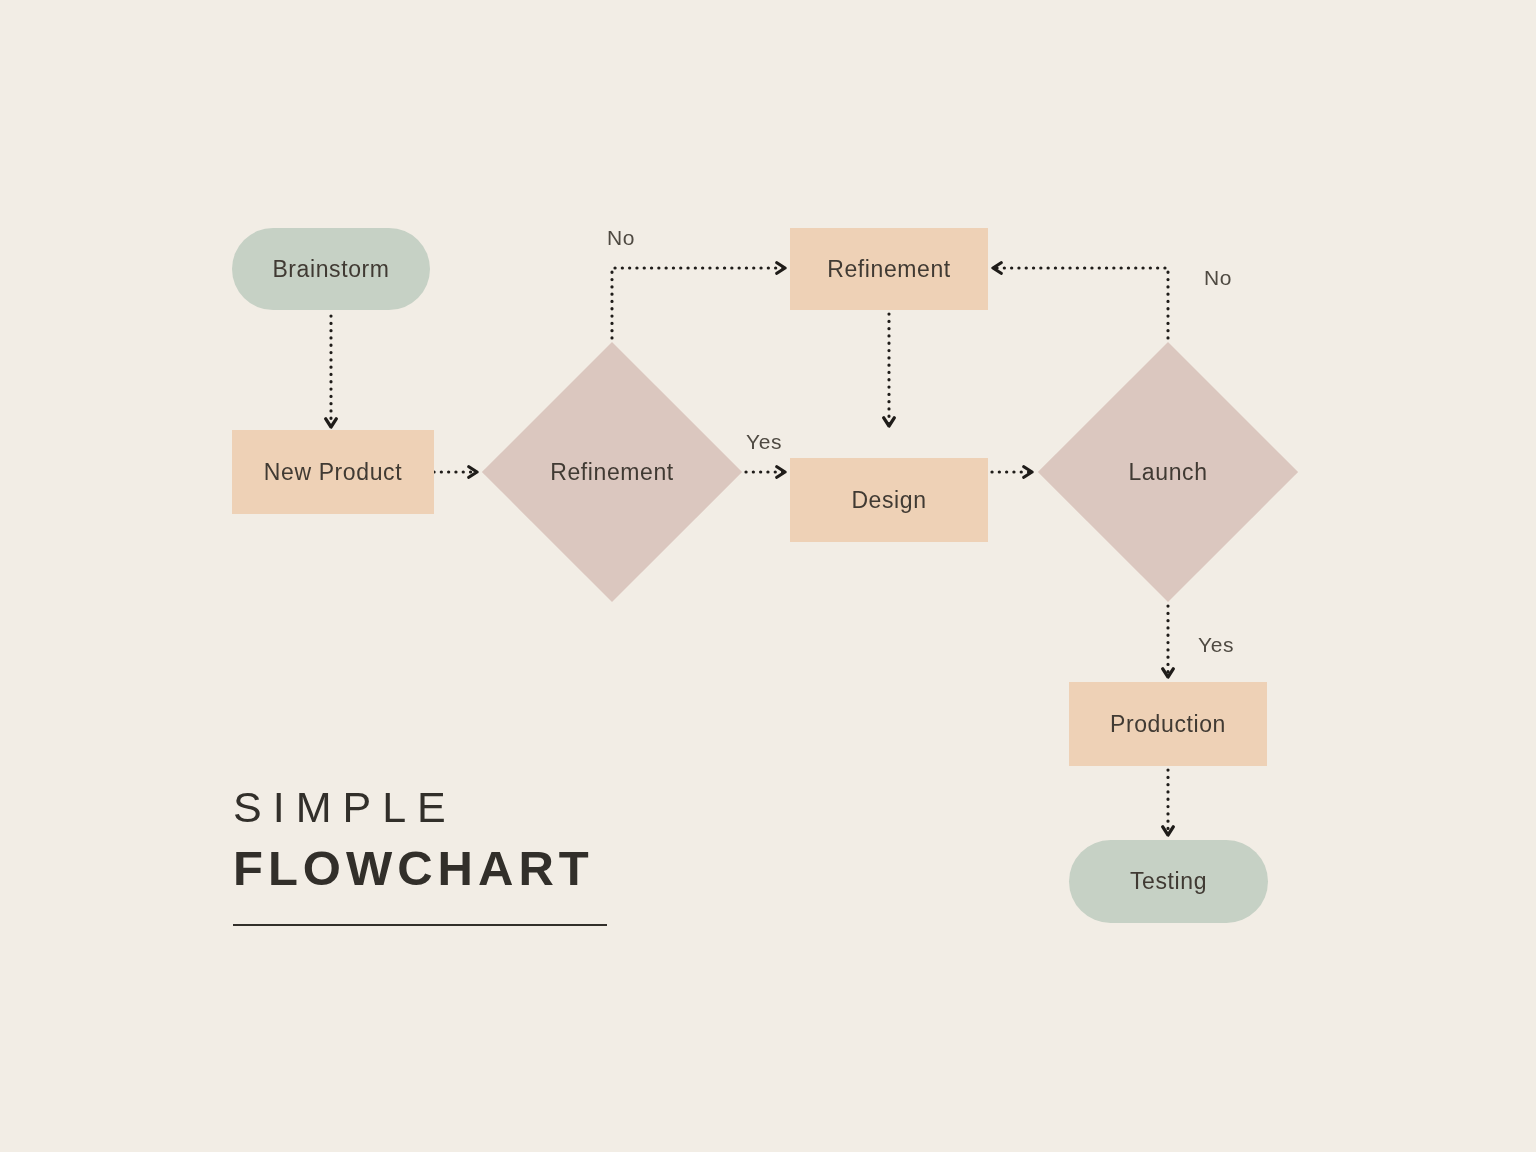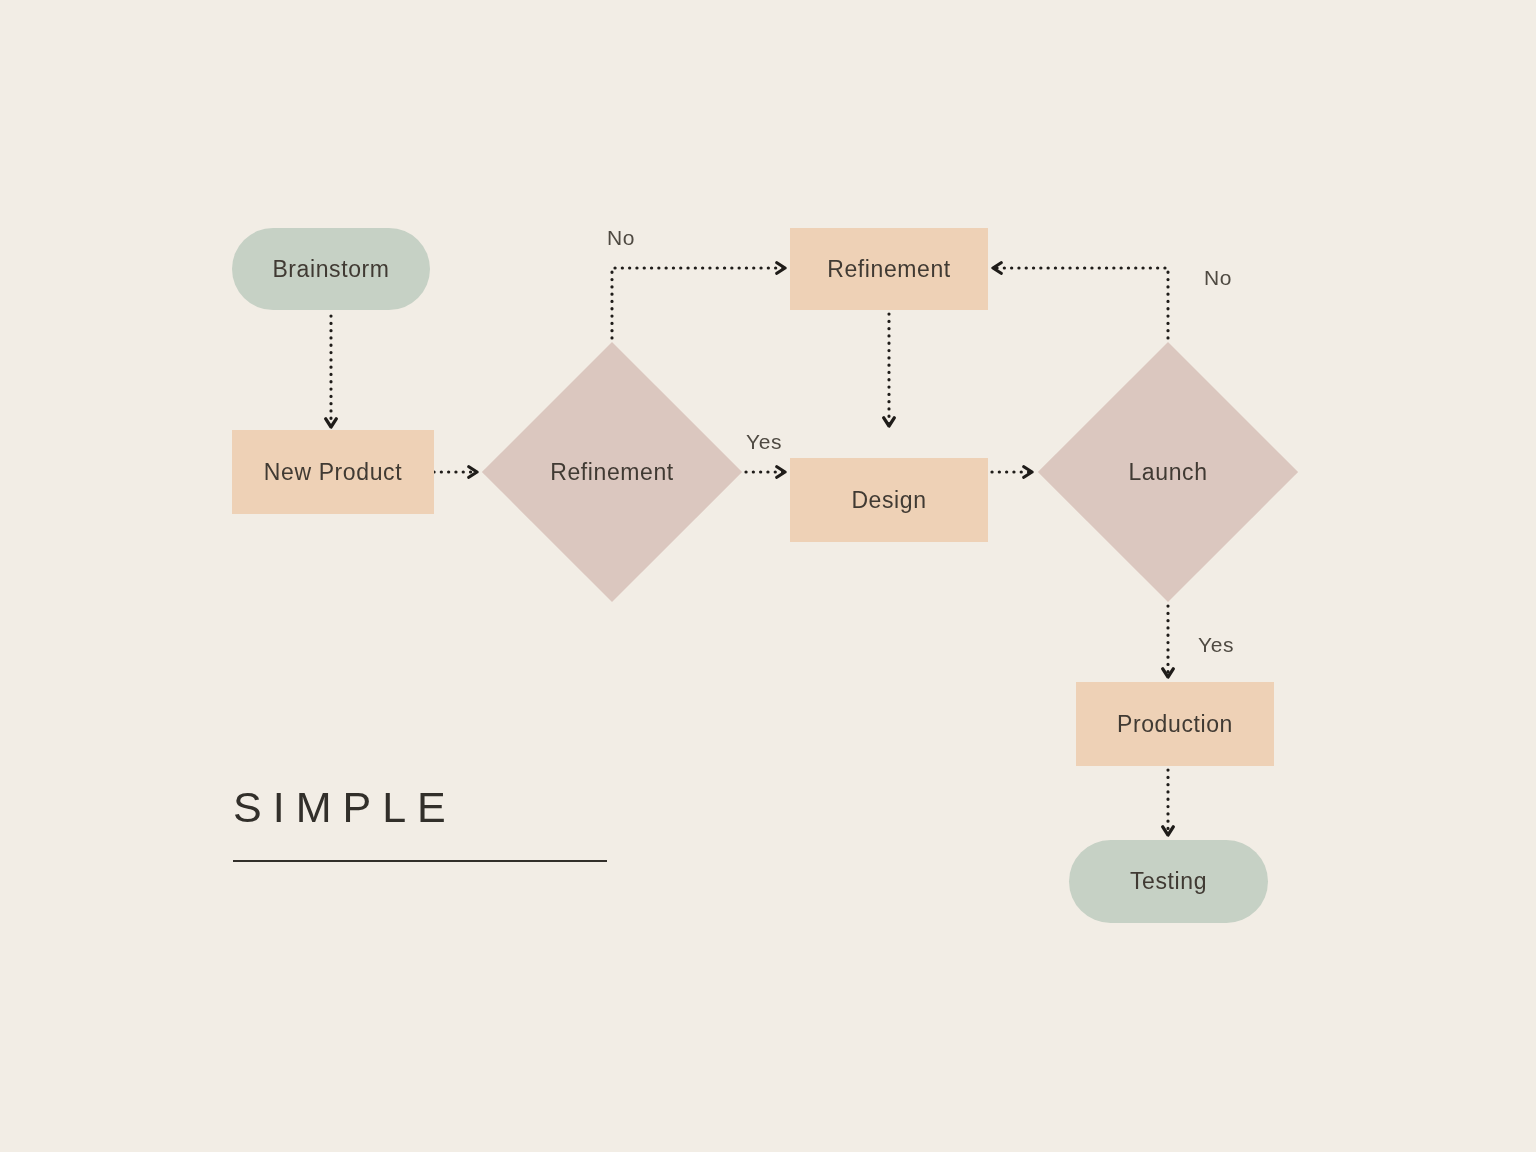--- a/index.html
+++ b/index.html
@@ -156,31 +156,32 @@
 
   <div class="node process" style="left:790px; top:430px; width:198px; height:84px;margin-top:28px;">
     <span>Design</span>
   </div>
 
   <div class="diamond-node" style="left:1038px; top:342px;">
     <div class="diamond-shape"></div>
     <div class="diamond-label">Launch</div>
   </div>
 
-  <div class="node process" style="left:1069px; top:682px; width:198px; height:84px;margin-left:7px;">
+  <div class="node process" style="left:1069px; top:682px; width:198px; height:84px;">
     <span>Production</span>
   </div>
 
   <div class="node terminal" style="left:1069px; top:840px; width:199px; height:83px;">
     <span>Testing</span>
   </div>
 
   <div class="edge-label" style="left:621px; top:238px;">No</div>
   <div class="edge-label" style="left:764px; top:442px;">Yes</div>
   <div class="edge-label" style="left:1218px; top:278px;">No</div>
   <div class="edge-label" style="left:1216px; top:645px;">Yes</div>
 
   <div class="title-block">
     <div class="title-line1">SIMPLE</div>
+    <div class="title-line2">FLOWCHART</div>
     <div class="title-underline"></div>
   </div>
 
 </div>
 
 </body></html>

